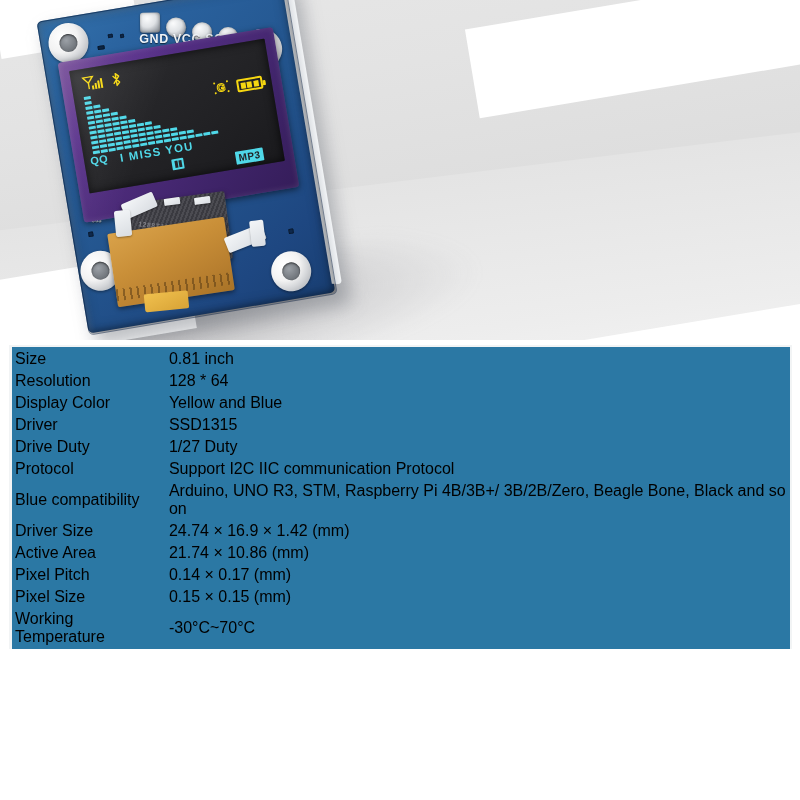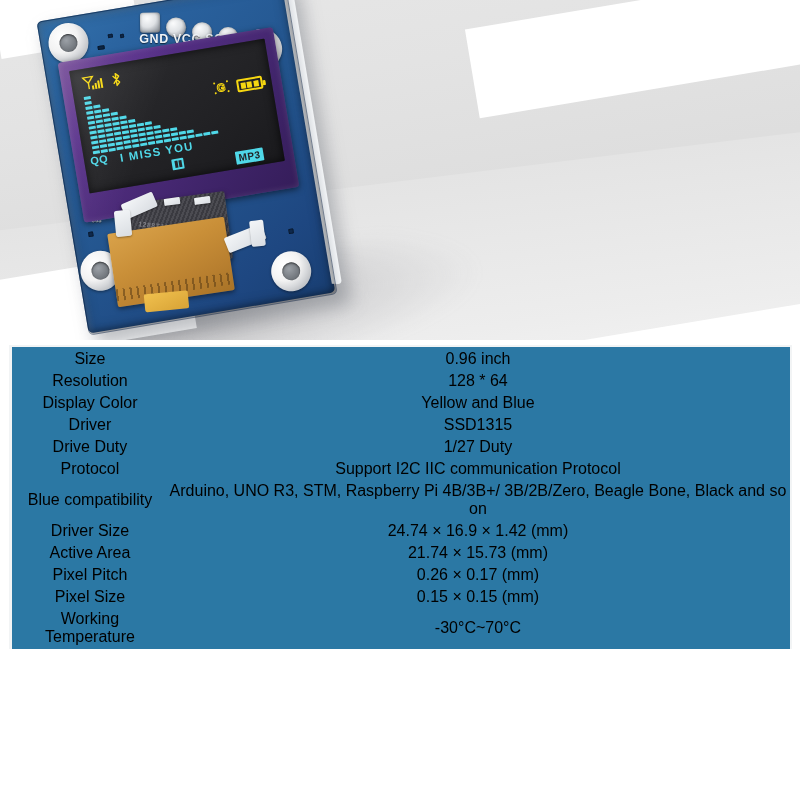--- a/index.html
+++ b/index.html
@@ -216,21 +216,21 @@
   .tape.t5{left:96px;top:196px;width:16px;height:7px;transform:rotate(2deg);border-radius:1px;}
   .tape.t6{left:126px;top:200px;width:16px;height:7px;transform:rotate(2deg);border-radius:1px;}
   .tbl-wrap{
     position:absolute;left:9px;top:345px;width:783px;
     background:#2b78a4;
     border-top:2px solid #f2f4f5;
     border-left:3px solid #f2f4f5;
     border-right:2px solid #f2f4f5;
     box-sizing:border-box;
   }
-  .tbl-wrap table{width:100%;text-align:center;}
+  .tbl-wrap table{width:100%;}
 </style>
 </head>
 <body>
 
 <div id="hero">
   <div class="surface"></div>
   <div class="surface2"></div>
   <div class="surf-shadow"></div>
   <div class="corner-tl"></div>
   <div class="corner-tr"></div>
@@ -435,21 +435,21 @@
     <div class="tape t5"></div>
     <div class="tape t6"></div>
   </div>
 </div>
 
 <div class="tbl-wrap">
   <table>
     <tbody id="spec-body">
         <tr>
           <td class="k">Size</td>
-          <td class="v">0.96 inch</td>
+          <td class="v">0.81 inch</td>
         </tr>
         <tr>
           <td class="k">Resolution</td>
           <td class="v">128 * 64</td>
         </tr>
         <tr>
           <td class="k">Display Color</td>
           <td class="v">Yellow and Blue</td>
         </tr>
         <tr>
@@ -467,25 +467,25 @@
         <tr class="tall">
           <td class="k">Blue compatibility</td>
           <td class="v">Arduino, UNO R3, STM, Raspberry Pi 4B/3B+/ 3B/2B/Zero, Beagle Bone, Black and so on</td>
         </tr>
         <tr>
           <td class="k">Driver Size</td>
           <td class="v">24.74 × 16.9 × 1.42 (mm)</td>
         </tr>
         <tr>
           <td class="k">Active Area</td>
-          <td class="v">21.74 × 15.73 (mm)</td>
+          <td class="v">21.74 × 10.86 (mm)</td>
         </tr>
         <tr>
           <td class="k">Pixel Pitch</td>
-          <td class="v">0.26 × 0.17 (mm)</td>
+          <td class="v">0.14 × 0.17 (mm)</td>
         </tr>
         <tr>
           <td class="k">Pixel Size</td>
           <td class="v">0.15 × 0.15 (mm)</td>
         </tr>
         <tr>
           <td class="k">Working Temperature</td>
           <td class="v">-30°C~70°C</td>
         </tr>
       </tbody>

